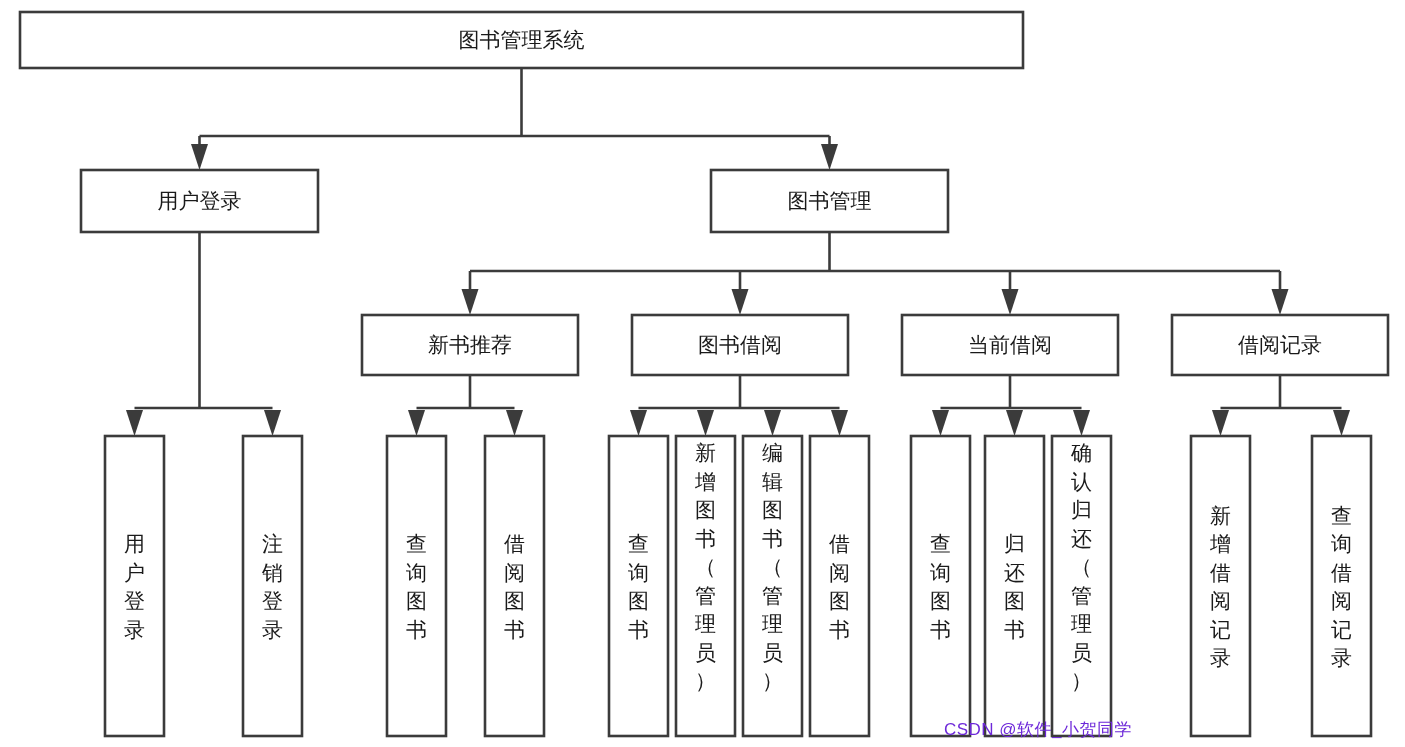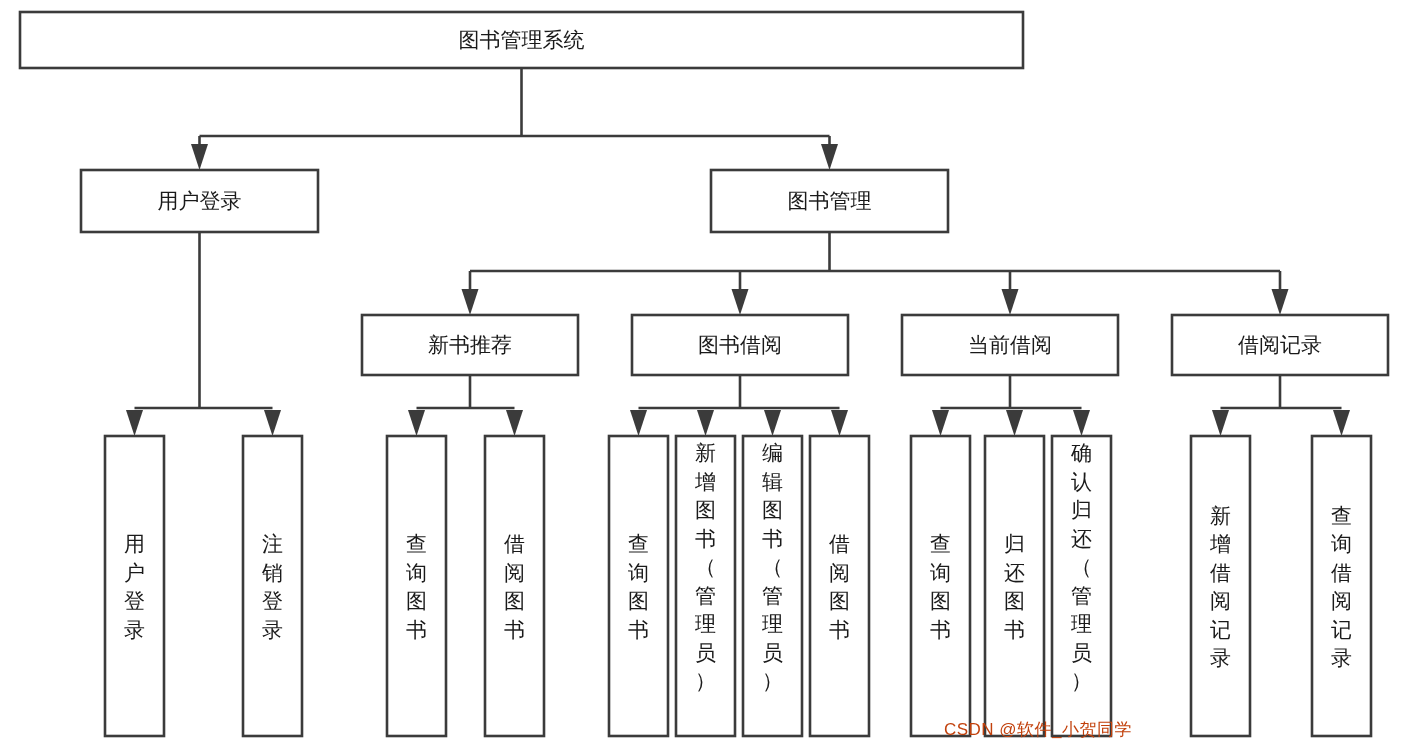--- a/index.html
+++ b/index.html
@@ -53,21 +53,21 @@
     font-size: 21px;
     fill: #1a1a1a;
     text-anchor: middle;
   }
   .watermark-text {
     position: absolute;
     right: 14px;
     bottom: 6px;
     font-family: "Liberation Sans", "DejaVu Sans", sans-serif;
     font-size: 17px;
-    color: #c2410c;
+    color: #6d28d9;
     white-space: nowrap;
     letter-spacing: 0.5px;
   }
 </style>
 </head>
 <body>
 
 <div id="diagram-root">
 
   <svg class="diagram-canvas" id="diagram-canvas" viewBox="0 0 1405 747" xmlns="http://www.w3.org/2000/svg">

